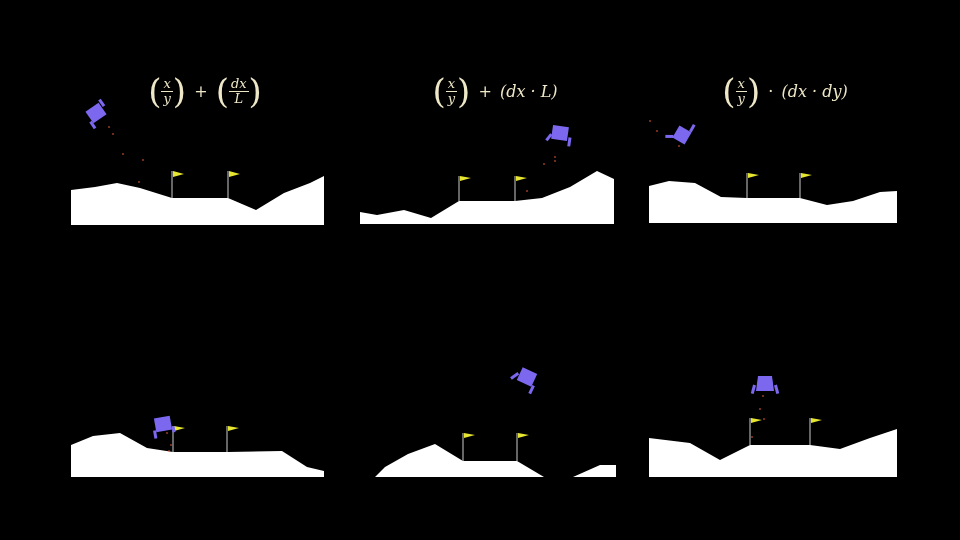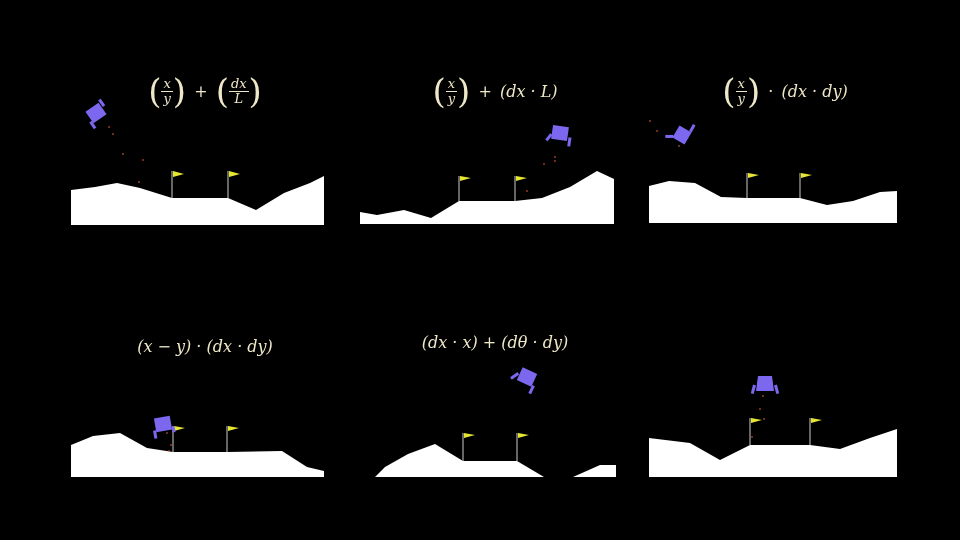--- a/index.html
+++ b/index.html
@@ -100,46 +100,40 @@
     </g>
     <g fill="#ff6a3d">
         <circle cx="10" cy="61" r="0.8"></circle>
         <circle cx="17" cy="71" r="0.8"></circle>
         <circle cx="39" cy="86" r="0.8"></circle>
       </g>
   </svg>
 </div>
 
 <div class="panel" style="left:60px;top:320px;">
-  <div class="formula" style="top:16px;">
-    <span class="txt">(x − y) · (dx · dy)</span>
-  </div>
   <svg width="290" height="250">
     <polygon points="11,125 33,116 60,113 87,128 113,132 168,132 222,131 247,147 264,151 264,157 11,157" fill="#fff"></polygon>
     <line x1="113" y1="106" x2="113" y2="132" stroke="#ccc" stroke-width="1"></line>
     <polygon points="114,106 125,108 114,111" fill="#e6e632"></polygon>
     <line x1="167" y1="106" x2="167" y2="132" stroke="#ccc" stroke-width="1"></line>
     <polygon points="168,106 179,108 168,111" fill="#e6e632"></polygon>
     <g transform="translate(103,104) rotate(-10)">
       <rect x="-8" y="-7" width="16" height="14" fill="#7b68ee"></rect>
       <rect x="-11" y="5" width="3" height="8" fill="#7b68ee"></rect>
       <rect x="8" y="4" width="3" height="6" fill="#7b68ee"></rect>
     </g>
     <g fill="#ff6a3d">
         <circle cx="107" cy="113" r="0.8"></circle>
         <circle cx="111" cy="125" r="0.8"></circle>
         <circle cx="109" cy="131" r="0.8"></circle>
       </g>
   </svg>
 </div>
 
 <div class="panel" style="left:350px;top:320px;">
-  <div class="formula" style="top:12px;">
-    <span class="txt">(dx · x) + (dθ · dy)</span>
-  </div>
   <svg width="290" height="250">
     <polygon points="25,157 35,147 58,134 85,124 113,141 167,141 194,157 223,157 250,145 266,145 266,157" fill="#fff"></polygon>
     <line x1="113" y1="113" x2="113" y2="141" stroke="#ccc" stroke-width="1"></line>
     <polygon points="114,113 125,115 114,118" fill="#e6e632"></polygon>
     <line x1="167" y1="113" x2="167" y2="141" stroke="#ccc" stroke-width="1"></line>
     <polygon points="168,113 179,115 168,118" fill="#e6e632"></polygon>
     <g transform="translate(177,57) rotate(25)">
       <rect x="-8" y="-7" width="16" height="14" fill="#7b68ee"></rect>
       <rect x="-13" y="0" width="3" height="9" fill="#7b68ee" transform="rotate(30 -11 4)"></rect>
       <rect x="8" y="5" width="3" height="9" fill="#7b68ee"></rect>

